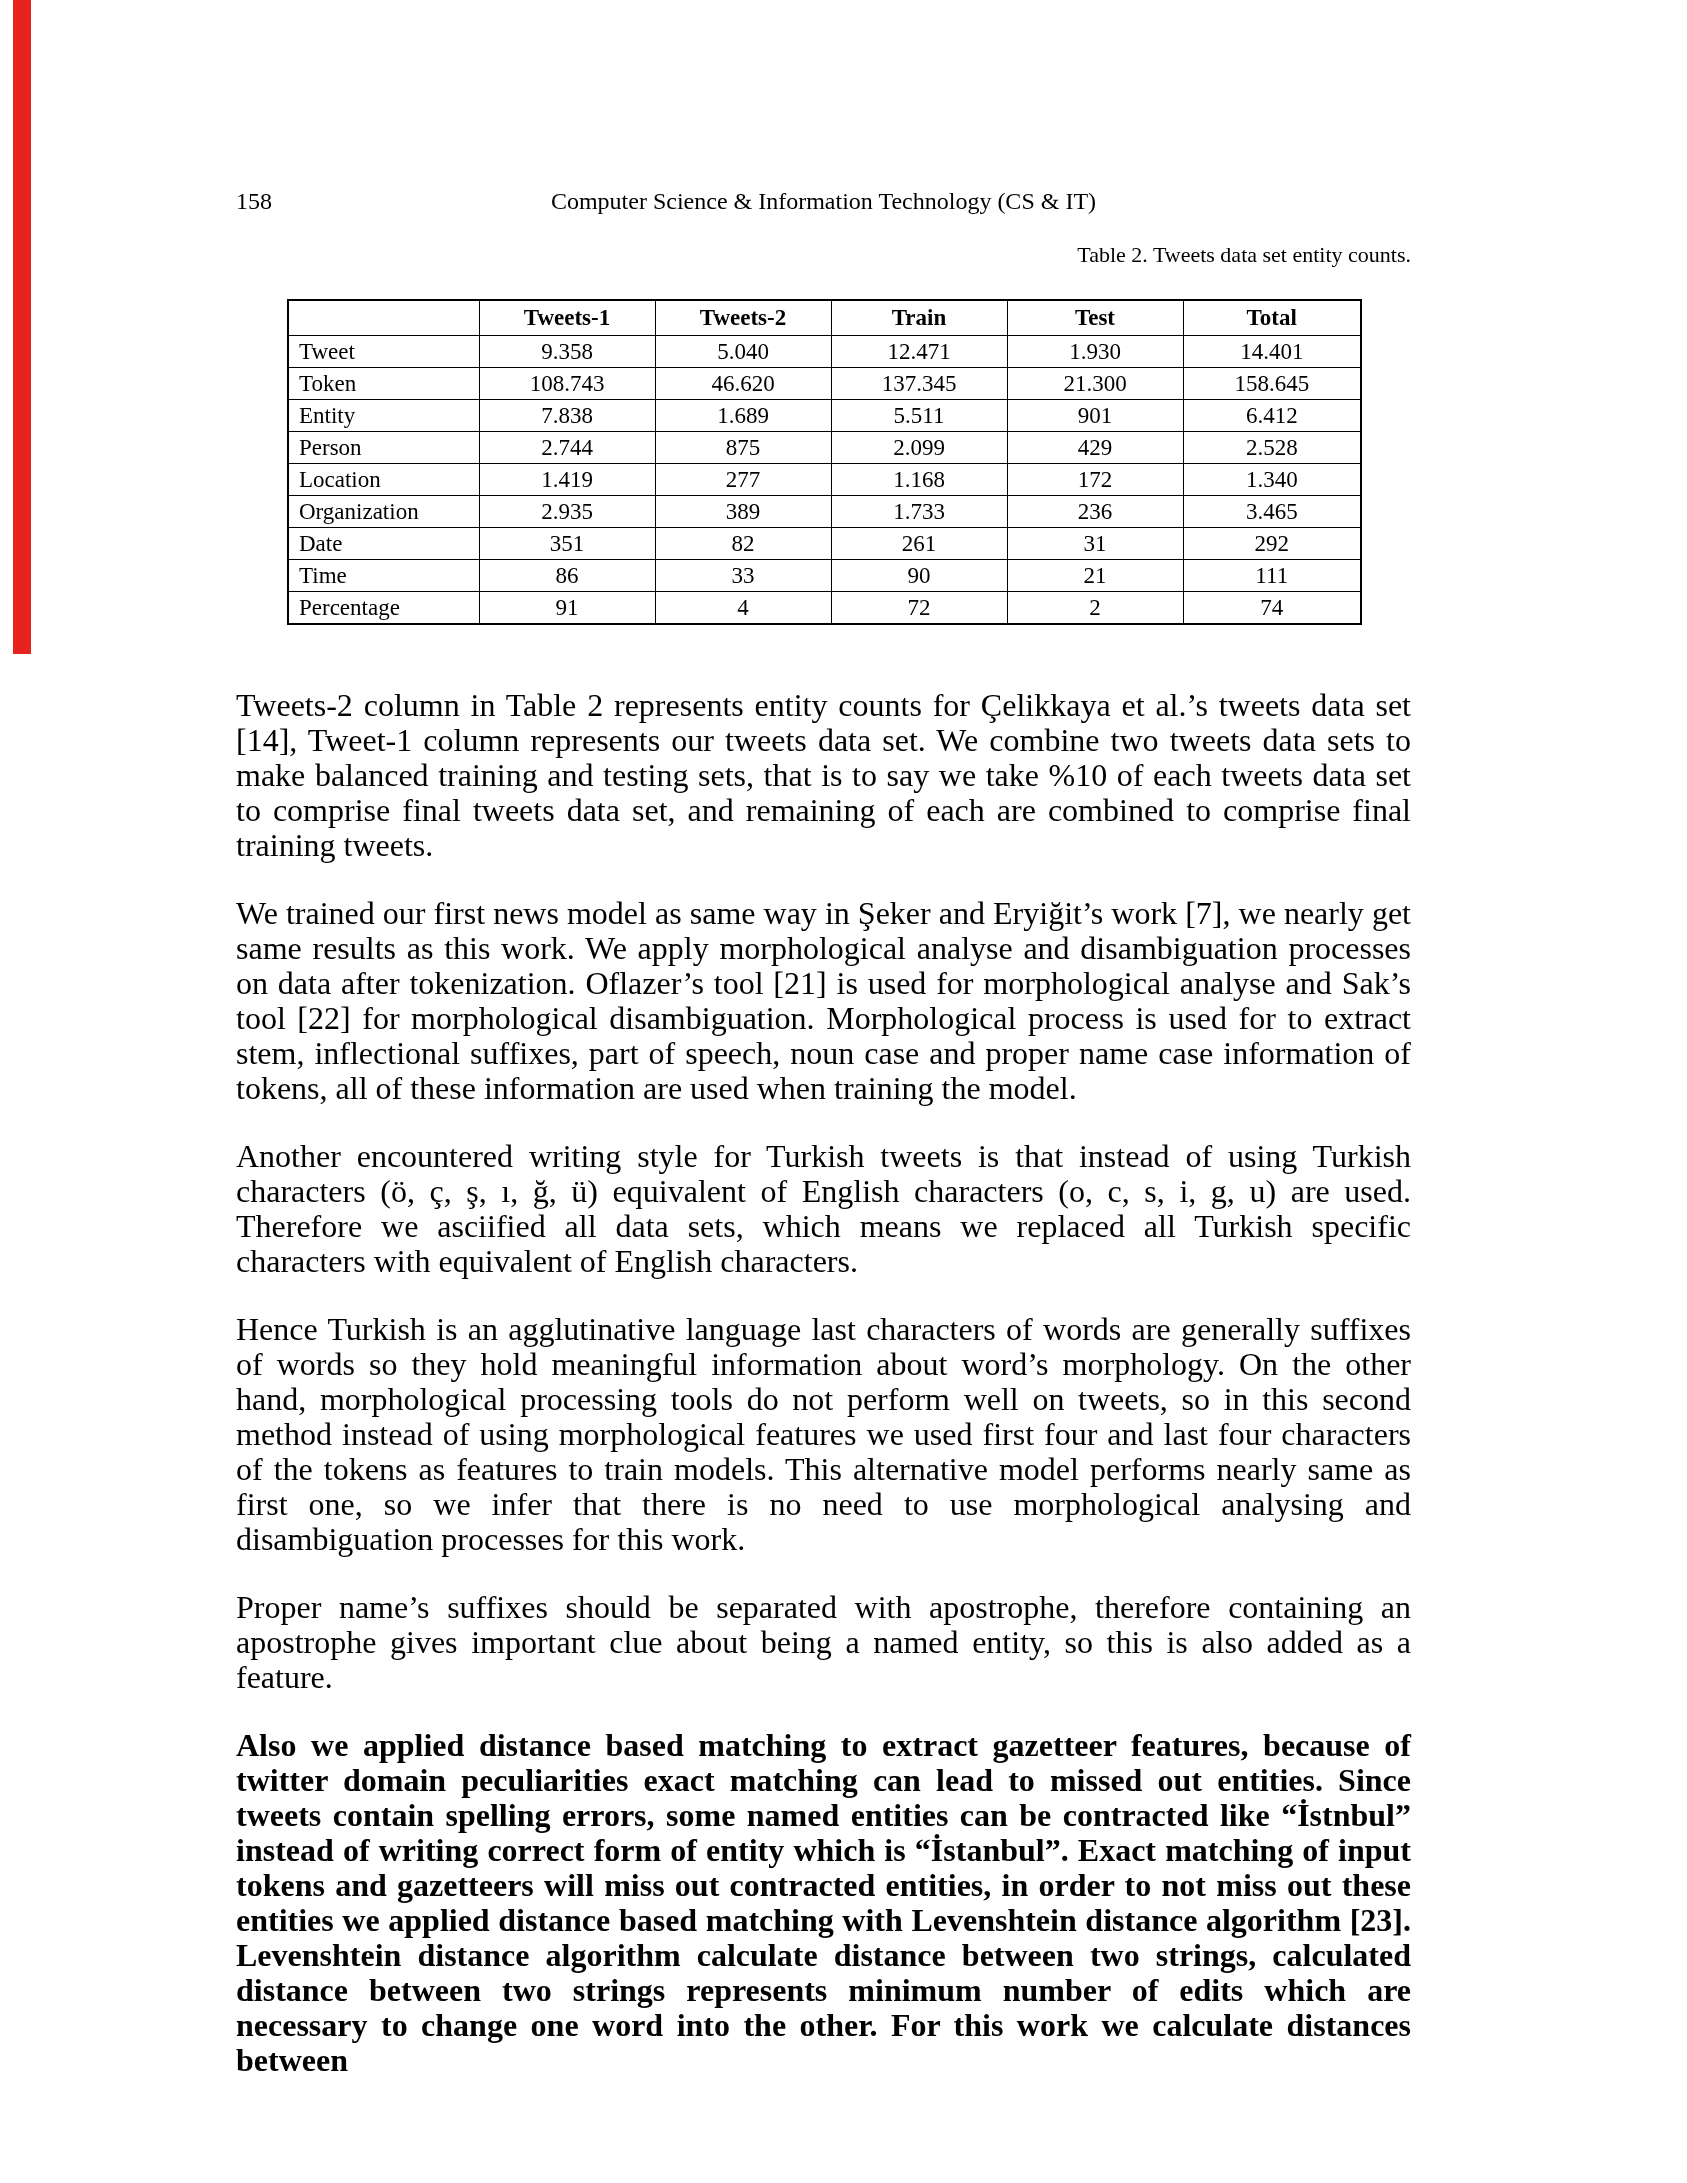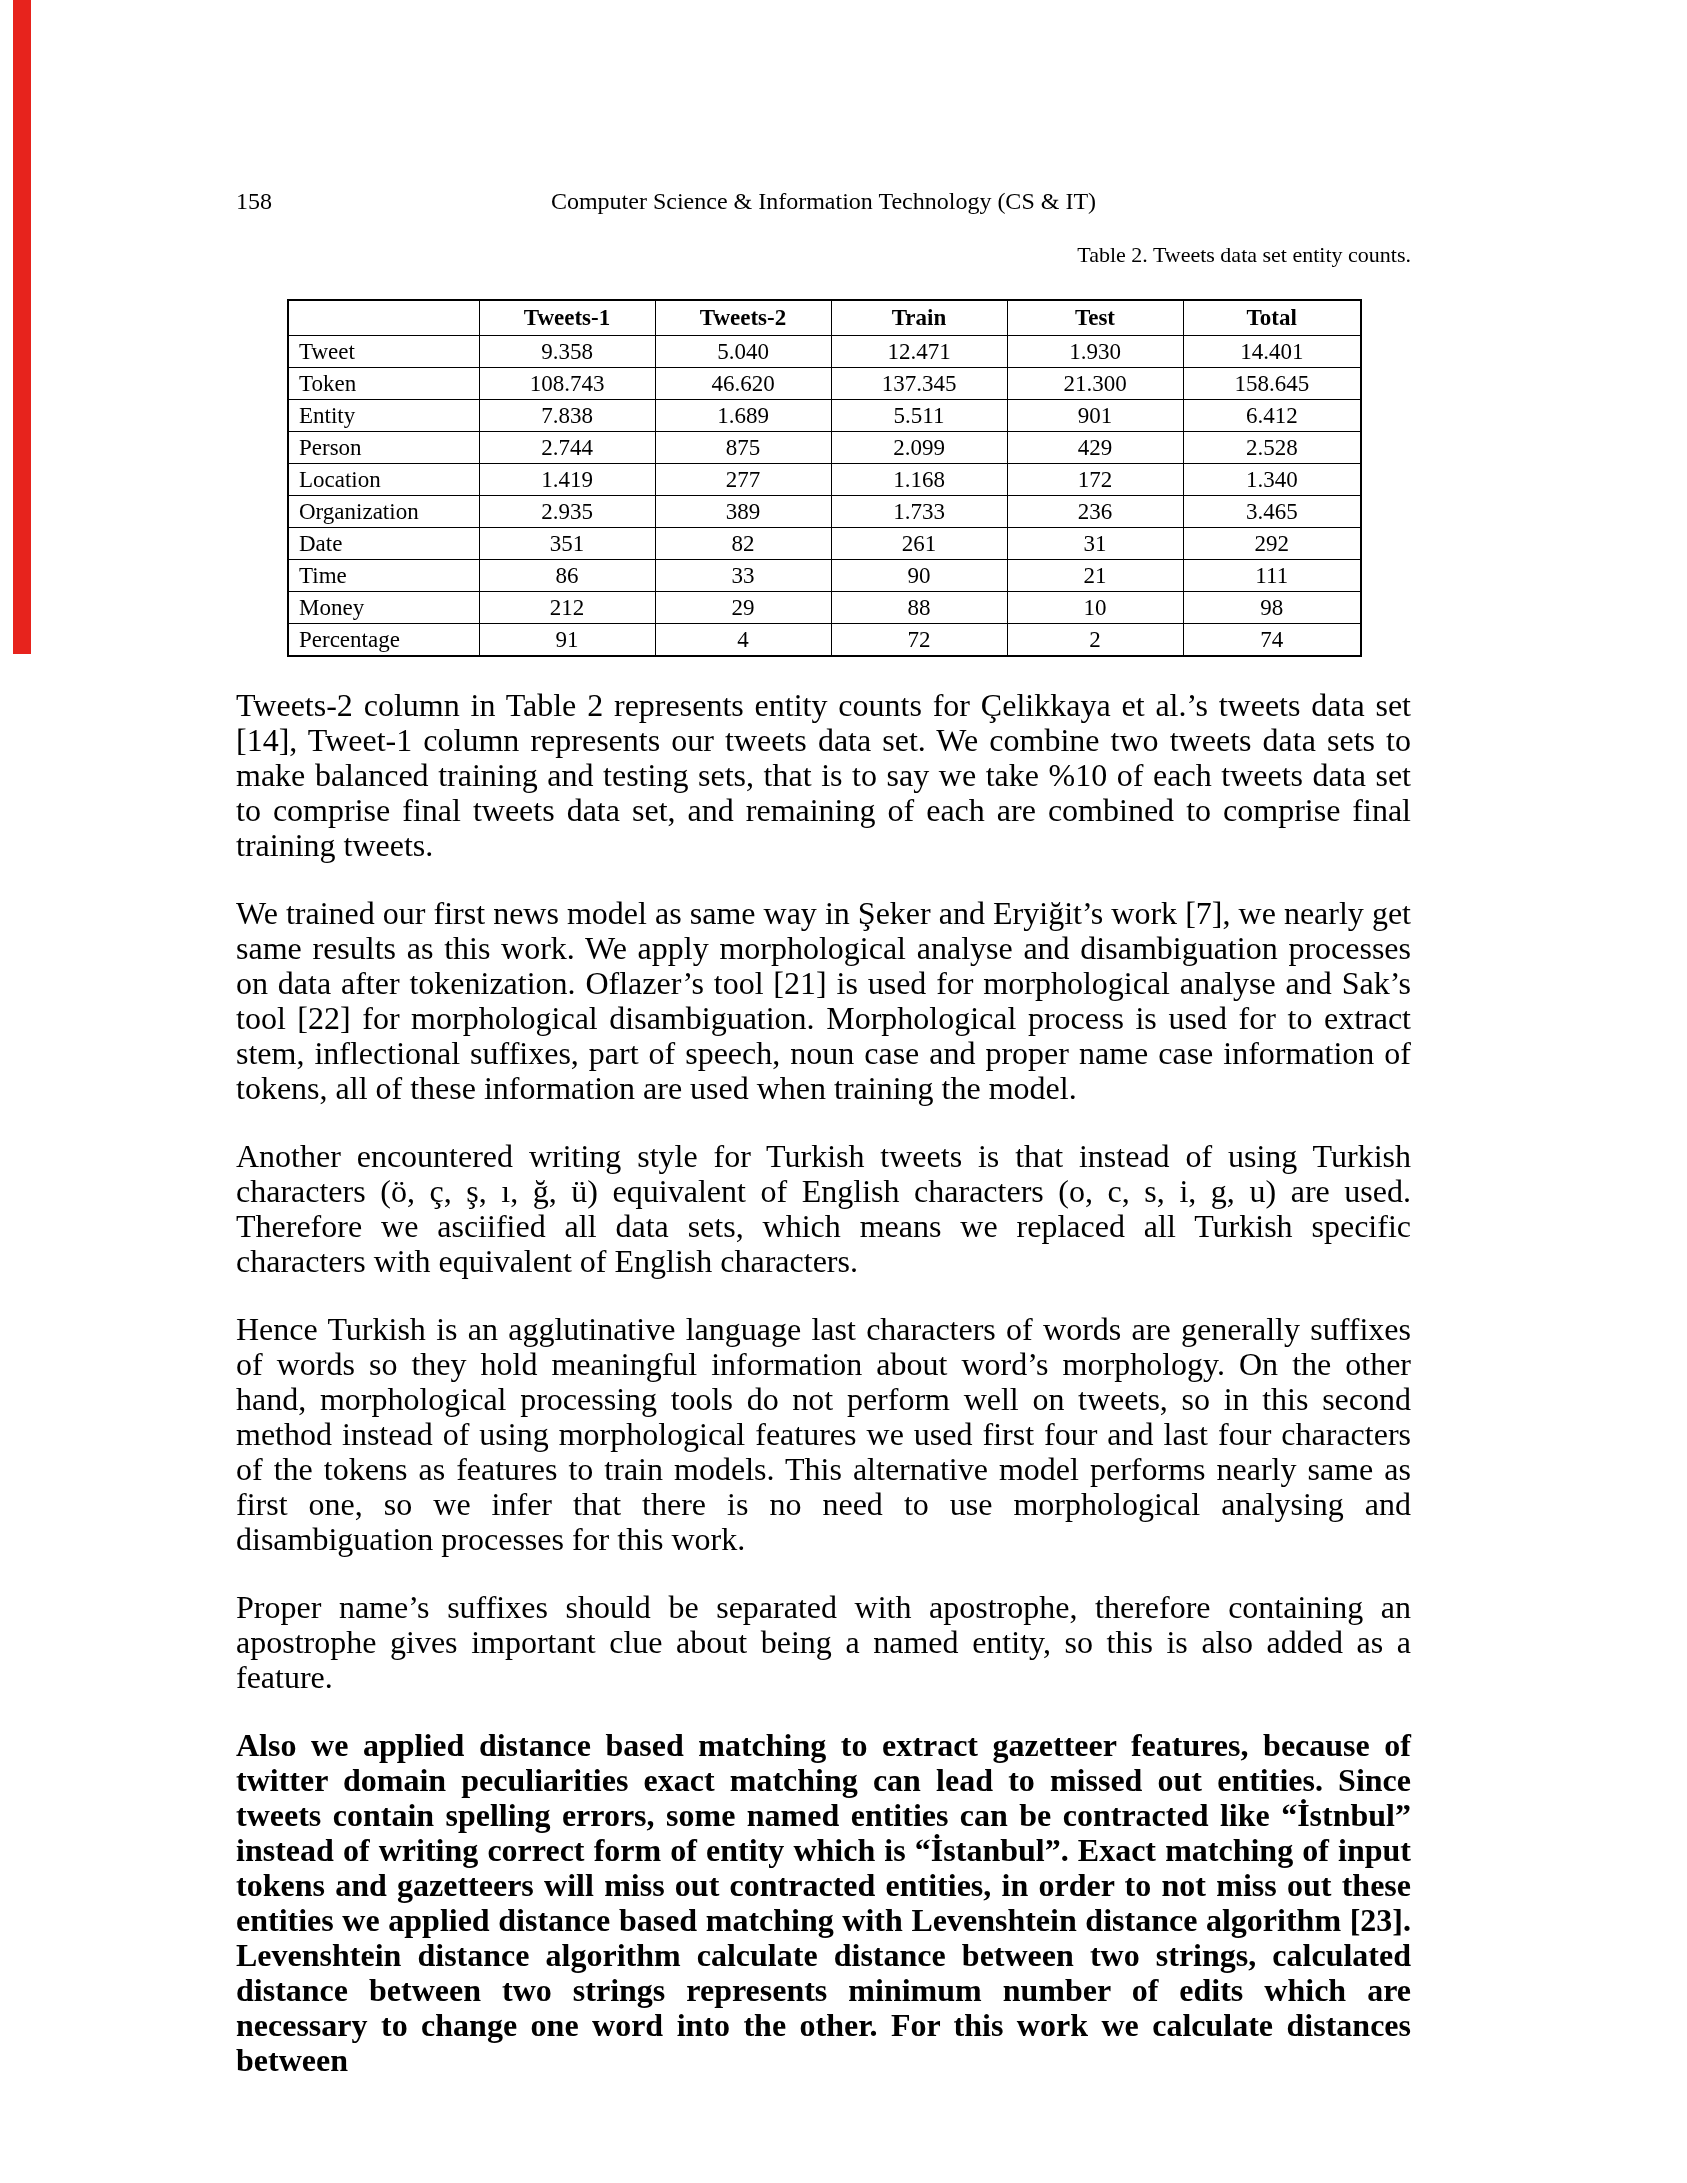--- a/index.html
+++ b/index.html
@@ -194,28 +194,20 @@
         </tr>
         <tr>
           <td class="row-label">Time</td>
           <td class="num">86</td>
           <td class="num">33</td>
           <td class="num">90</td>
           <td class="num">21</td>
           <td class="num">111</td>
         </tr>
         <tr>
-          <td class="row-label">Money</td>
-          <td class="num">212</td>
-          <td class="num">29</td>
-          <td class="num">88</td>
-          <td class="num">10</td>
-          <td class="num">98</td>
-        </tr>
-        <tr>
           <td class="row-label">Percentage</td>
           <td class="num">91</td>
           <td class="num">4</td>
           <td class="num">72</td>
           <td class="num">2</td>
           <td class="num">74</td>
         </tr>
       </tbody>
   </table>
 

